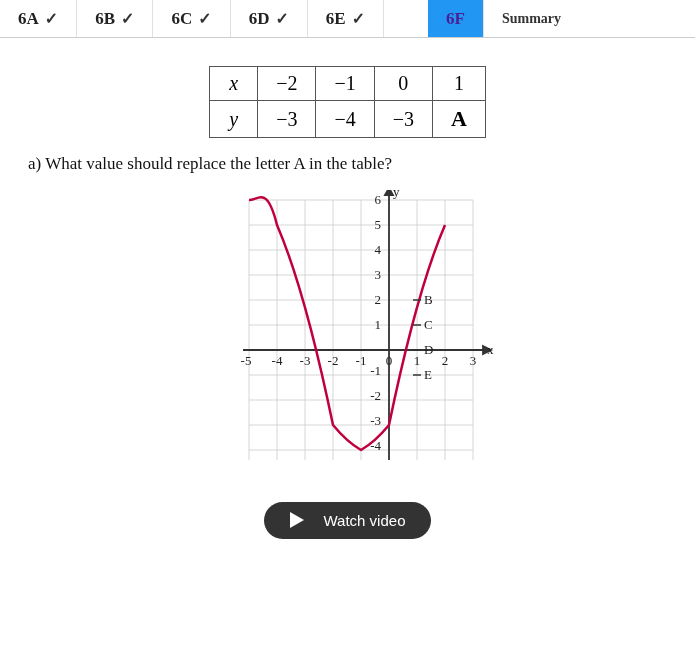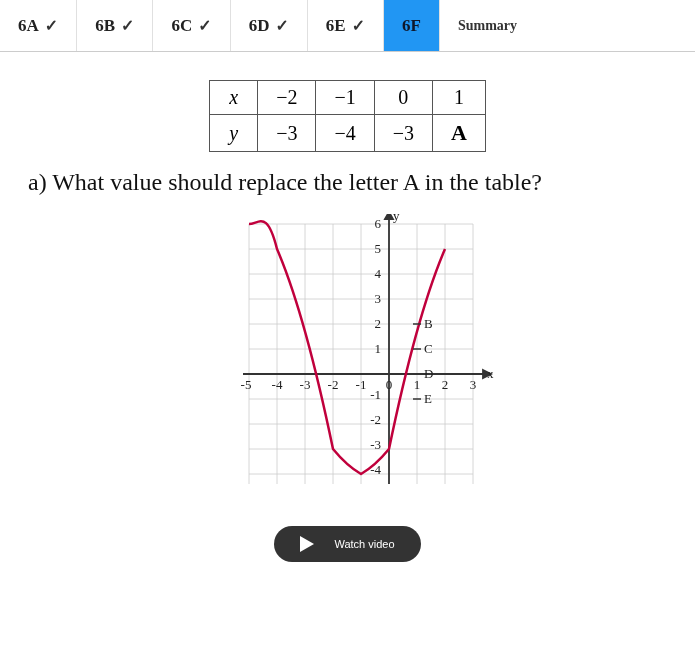--- a/index.html
+++ b/index.html
@@ -10,21 +10,21 @@
       font-family: Georgia, 'Times New Roman', serif;
       overflow: hidden;
     }
 
     
     .tab-bar {
       display: flex;
       align-items: stretch;
       background: #fff;
       border-bottom: 1px solid #ccc;
-      height: 52px;
+      height: 38px;
     }
     .tab {
       display: flex;
       align-items: center;
       padding: 0 18px;
       font-size: 17px;
       font-weight: 600;
       color: #222;
       cursor: pointer;
       gap: 6px;
@@ -32,21 +32,22 @@
     }
     .tab.completed {
       background: #fff;
     }
     .tab .check {
       color: #333;
       font-size: 16px;
     }
     .tab.active-tab {
       background: #2196F3;
-      color: #0f172a;
+      color: #4c1d95;
+      margin-left: 44px;
     }
     .tab.summary-tab {
       background: #fff;
       color: #333;
       font-weight: 600;
       font-size: 14px;
       border-right: none;
     }
 
     
@@ -70,21 +71,21 @@
       text-align: center;
       min-width: 48px;
     }
     table td.label-cell {
       font-style: italic;
       font-weight: normal;
     }
 
     
     .question {
-      font-size: 24px;
+      font-size: 17px;
       margin-bottom: 14px;
       color: #111;
       line-height: 1.4;
     }
     .equation-line {
       font-size: 21px;
       margin-bottom: 12px;
       color: #111;
     }
 
@@ -106,21 +107,21 @@
     }
     .watch-btn {
       display: flex;
       align-items: center;
       gap: 20px;
       background: #333;
       color: #fff;
       border: none;
       border-radius: 24px;
       padding: 10px 26px;
-      font-size: 11px;
+      font-size: 15px;
       cursor: pointer;
     }
     .watch-btn .play-icon {
       width: 0;
       height: 0;
       border-top: 8px solid transparent;
       border-bottom: 8px solid transparent;
       border-left: 14px solid #fff;
       display: inline-block;
     }

